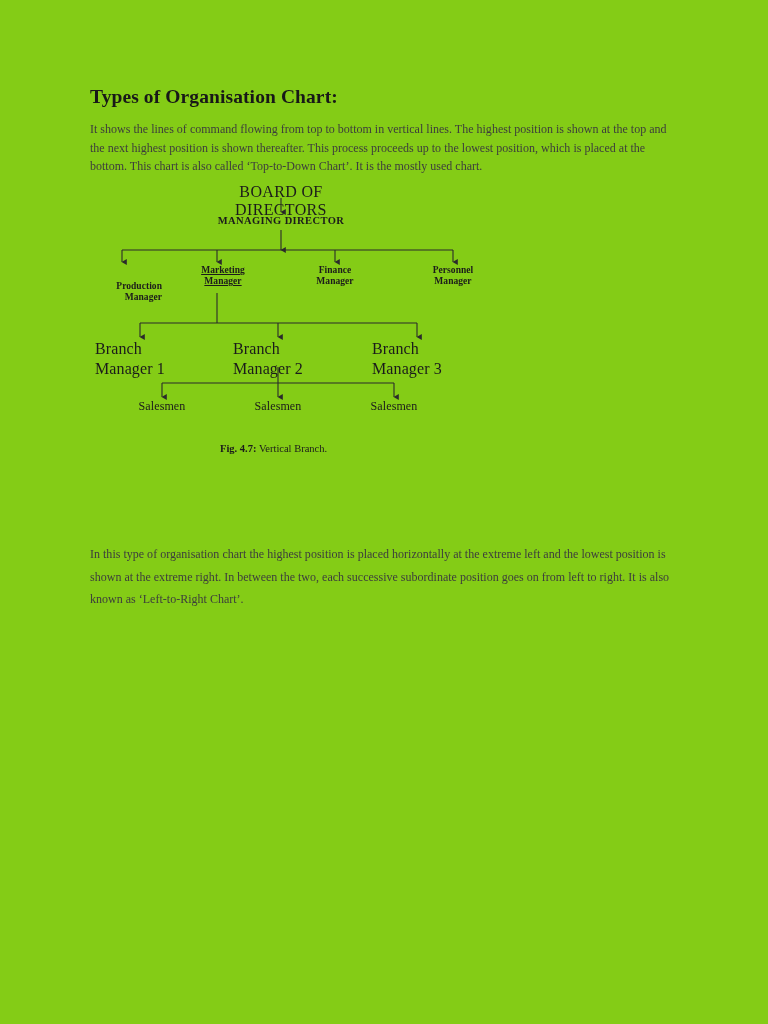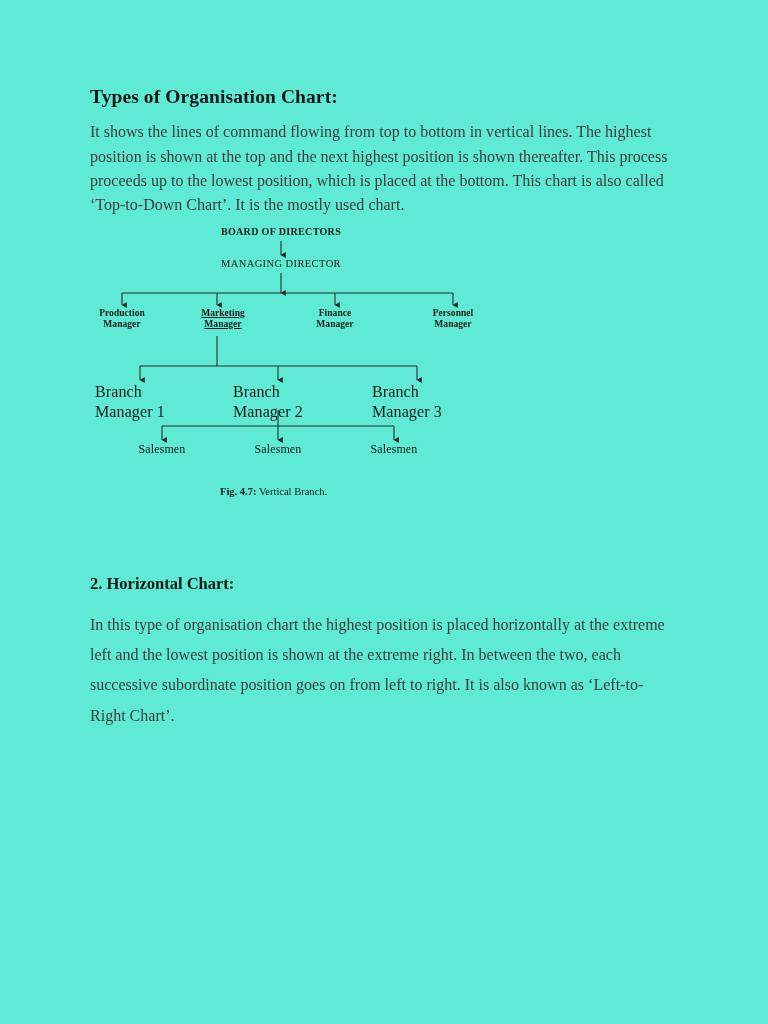--- a/index.html
+++ b/index.html
@@ -14,21 +14,21 @@
     position: relative;
     font-family: "Liberation Serif", "DejaVu Serif", serif;
     overflow: hidden;
   }
 
   .page {
     position: absolute;
     left: 0; top: 0;
     width: 768px;
     height: 1024px;
-    background: #5eead4;
+    background: #84cc16;
   }
 
   .content {
     position: absolute;
     left: 90px;
     top: 86px;
     width: 585px;
   }
 
   h1.doc-title {
@@ -51,21 +51,21 @@
 
   h2.section-head {
     font-size: 16.5px;
     font-weight: bold;
     color: #171717;
     margin: 2px 0 2px 0;
     line-height: 1.25;
   }
 
   p.body-text {
-    font-size: 16px;
+    font-size: 12px;
     color: #3d3d3d;
     margin: 0;
     line-height: 1.52;
     letter-spacing: 0.01px;
   }
 
   p.body-text.loose {
     line-height: 1.88;
   }
 
@@ -85,28 +85,28 @@
 
   .node {
     position: absolute;
     color: #1b1b1b;
     text-align: center;
     font-family: "Liberation Serif", "DejaVu Serif", serif;
     white-space: pre-line;
   }
 
   .node.top-bold {
-    font-size: 10px;
-    font-weight: bold;
+    font-size: 16px;
+    font-weight: normal;
     letter-spacing: 0.35px;
   }
 
   .node.top-plain {
     font-size: 10.5px;
-    font-weight: normal;
+    font-weight: bold;
     letter-spacing: 0.4px;
   }
 
   .node.mgr {
     font-size: 9.5px;
     font-weight: bold;
     line-height: 1.18;
     letter-spacing: 0.05px;
   }
 
@@ -187,21 +187,21 @@
 
         <line x1="72" y1="202" x2="72" y2="216" stroke="#2b2b2b" stroke-width="1.1" marker-end="url(#arr)"></line>
         <line x1="188" y1="202" x2="188" y2="216" stroke="#2b2b2b" stroke-width="1.1" marker-end="url(#arr)"></line>
         <line x1="304" y1="202" x2="304" y2="216" stroke="#2b2b2b" stroke-width="1.1" marker-end="url(#arr)"></line>
       </svg>
 
       <div class="node top-bold" style="left:116px; top:2px; width:150px;">BOARD OF DIRECTORS</div>
 
       <div class="node top-plain" style="left:116px; top:34px; width:150px;">MANAGING DIRECTOR</div>
 
-      <div class="node mgr" style="left:-8px; top:84px; width:80px;">Production
+      <div class="node mgr" style="left:-8px; top:100px; width:80px;text-align:right;">Production
 Manager</div>
 
       <div class="node mgr" style="left:93px; top:84px; width:80px;text-decoration:underline;">Marketing
 Manager</div>
 
       <div class="node mgr" style="left:205px; top:84px; width:80px;">Finance
 Manager</div>
 
       <div class="node mgr" style="left:323px; top:84px; width:80px;">Personnel
 Manager</div>
@@ -222,20 +222,19 @@
       <div class="node sales" style="left:264px; top:218px; width:80px;">Salesmen</div>
 
       <div class="fig-caption">
         <span class="cap-label">Fig. 4.7:</span><span class="cap-text"> Vertical Branch.</span>
       </div>
 
     </div>
 
     <div class="spacer-lg"></div>
 
-    <h2 class="section-head">2. Horizontal Chart:</h2>
 
     <div class="spacer-md"></div>
 
     <p class="body-text loose">In this type of organisation chart the highest position is placed horizontally at the extreme left and the lowest position is shown at the extreme right. In between the two, each successive subordinate position goes on from left to right. It is also known as ‘Left-to-Right Chart’.</p>
 
   </div>
 </div>
 
 </body></html>

